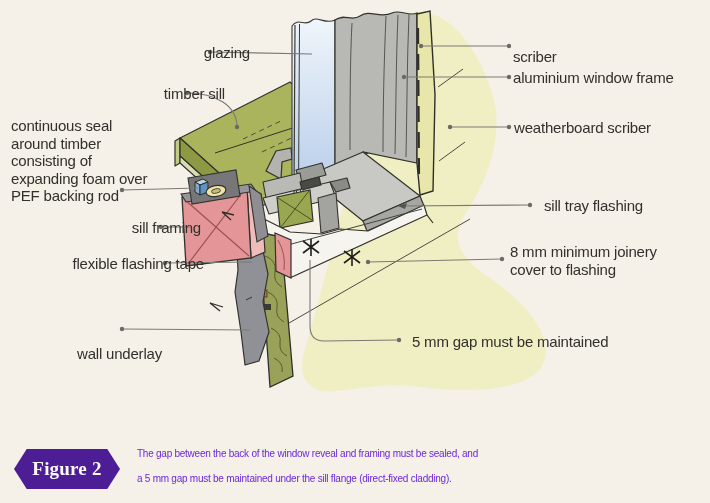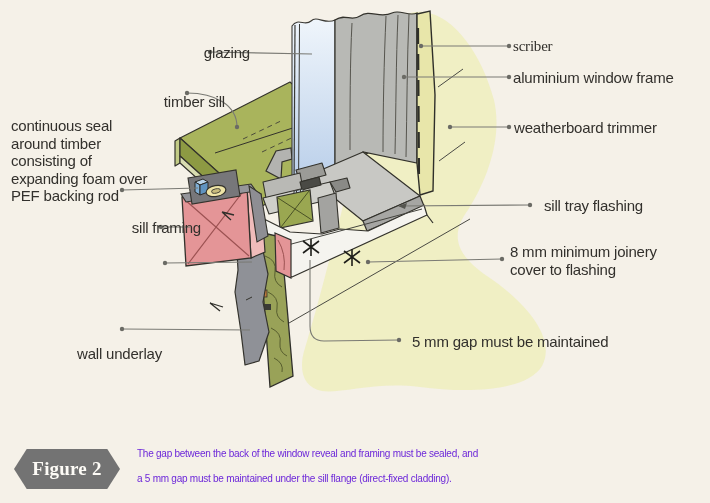--- a/index.html
+++ b/index.html
@@ -4,21 +4,21 @@
 <style>
   html,body{margin:0;padding:0;background:#f5f1e8;}
   .stage{position:relative;width:710px;height:503px;background:#f5f1e8;overflow:hidden;
          font-family:"Liberation Sans",sans-serif;color:#32302c;padding-left:44px;}
   svg{position:absolute;left:0;top:0;}
   .lbl{position:absolute;font-size:15px;line-height:17.5px;letter-spacing:-0.2px;
        color:#32302c;white-space:pre;}
   .lbl.r{text-align:right;}
   .caption{position:absolute;left:137px;top:441px;font-size:10px;font-weight:normal;
            line-height:25px;letter-spacing:-0.25px;color:#6d28d9;white-space:pre;}
-  .badge{position:absolute;left:14px;top:449px;width:106px;height:40px;background:#737373;
+  .badge{position:absolute;left:14px;top:449px;width:106px;height:40px;background:#4c1d95;
          clip-path:polygon(0 50%,12% 0,88% 0,100% 50%,88% 100%,12% 100%);
          display:flex;align-items:center;justify-content:center;}
   .badge span{font-family:"Liberation Serif",serif;font-weight:bold;font-size:19px;
               color:#fdfbf6;letter-spacing:0.2px;}
 </style>
 </head>
 <body>
 
 <div class="stage">
 
@@ -188,32 +188,33 @@
         <circle cx="509" cy="127" r="2.2"></circle>
       <circle cx="530" cy="205" r="2.2"></circle>
       <circle cx="368" cy="262" r="2.2"></circle>
         <circle cx="502" cy="259" r="2.2"></circle>
       <circle cx="399" cy="340" r="2.2"></circle>
       <path d="M398,206 l9,-3 l-2,6 Z" fill="#55554f"></path>
     </g>
   </svg>
 
   <div class="lbl r" style="right:504px;top:44px;">glazing</div>
-  <div class="lbl r" style="right:529px;top:93px;">timber sill</div>
+  <div class="lbl r" style="right:529px;top:85px;">timber sill</div>
   <div class="lbl" style="left:11px;top:117px;">continuous seal
 around timber
 consisting of
 expanding foam over
 PEF backing rod</div>
   <div class="lbl r" style="right:553px;top:219px;">sill framing</div>
+  <div class="lbl r" style="right:550px;top:255px;">flexible flashing tape</div>
   <div class="lbl r" style="right:592px;top:321px;margin-top:24px;">wall underlay</div>
 
-  <div class="lbl" style="left:513px;top:38px;font-family:Liberation Serif, serif;">scriber</div>
+  <div class="lbl" style="left:513px;top:48px;">scriber</div>
   <div class="lbl" style="left:513px;top:69px;">aluminium window frame</div>
-  <div class="lbl" style="left:514px;top:119px;">weatherboard trimmer</div>
+  <div class="lbl" style="left:514px;top:119px;">weatherboard scriber</div>
   <div class="lbl" style="left:544px;top:197px;">sill tray flashing</div>
   <div class="lbl" style="left:510px;top:243px;">8 mm minimum joinery
 cover to flashing</div>
   <div class="lbl" style="left:412px;top:333px;">5 mm gap must be maintained</div>
 
   <div class="badge">
     <span>Figure 2</span>
   </div>
   <div class="caption">The gap between the back of the window reveal and framing must be sealed, and
 a 5 mm gap must be maintained under the sill flange (direct-fixed cladding).</div>

